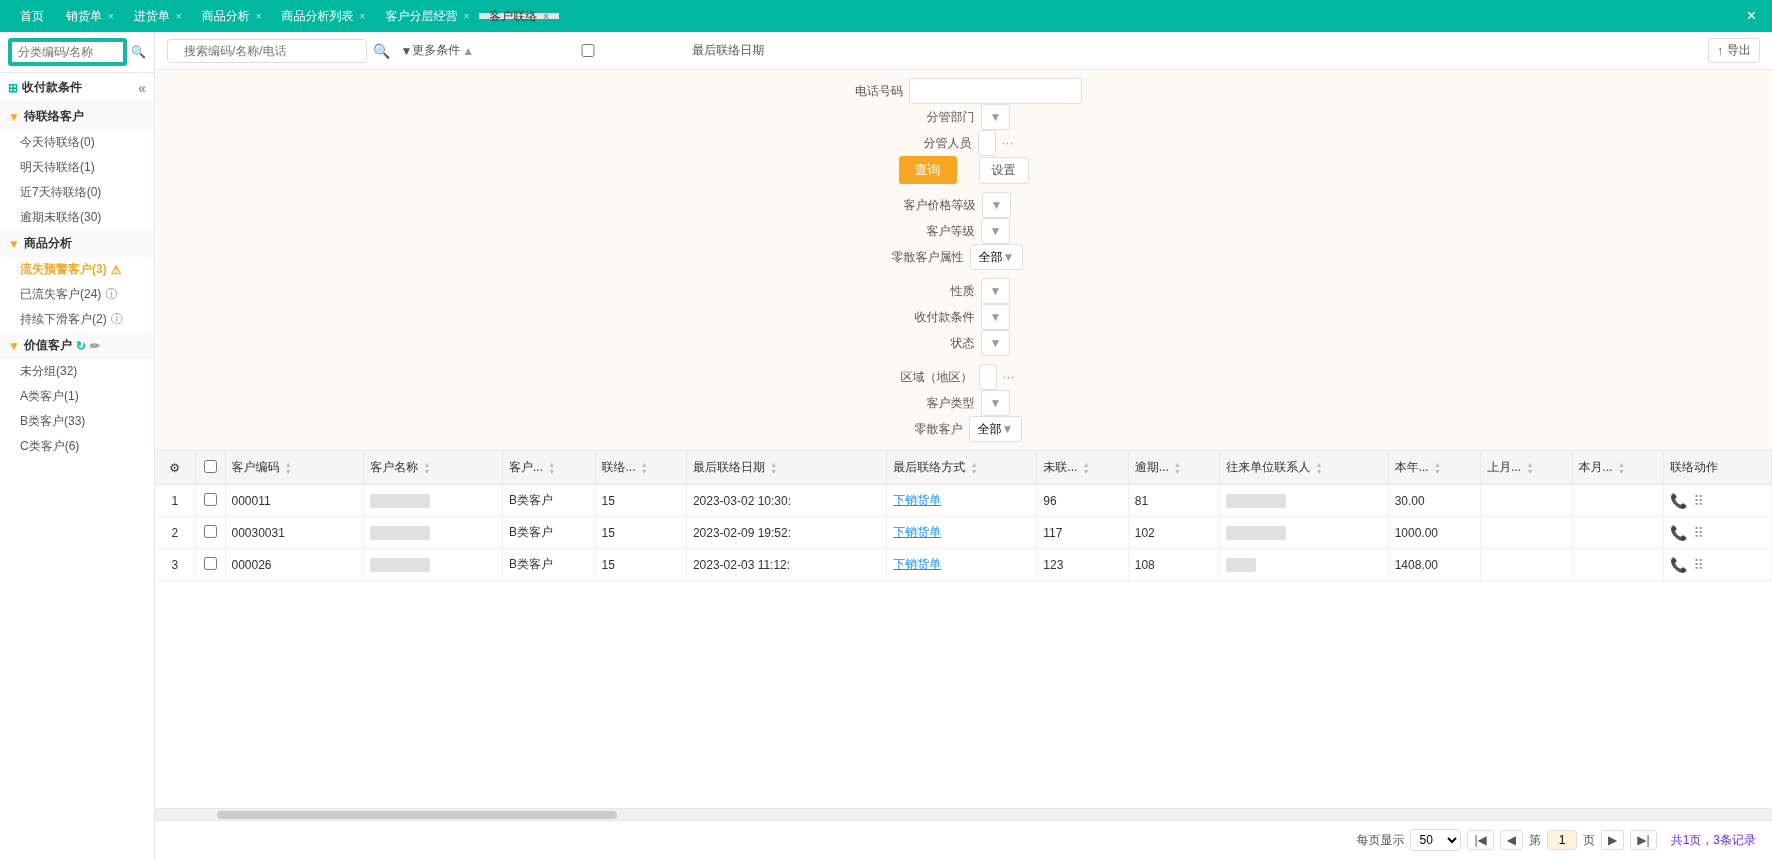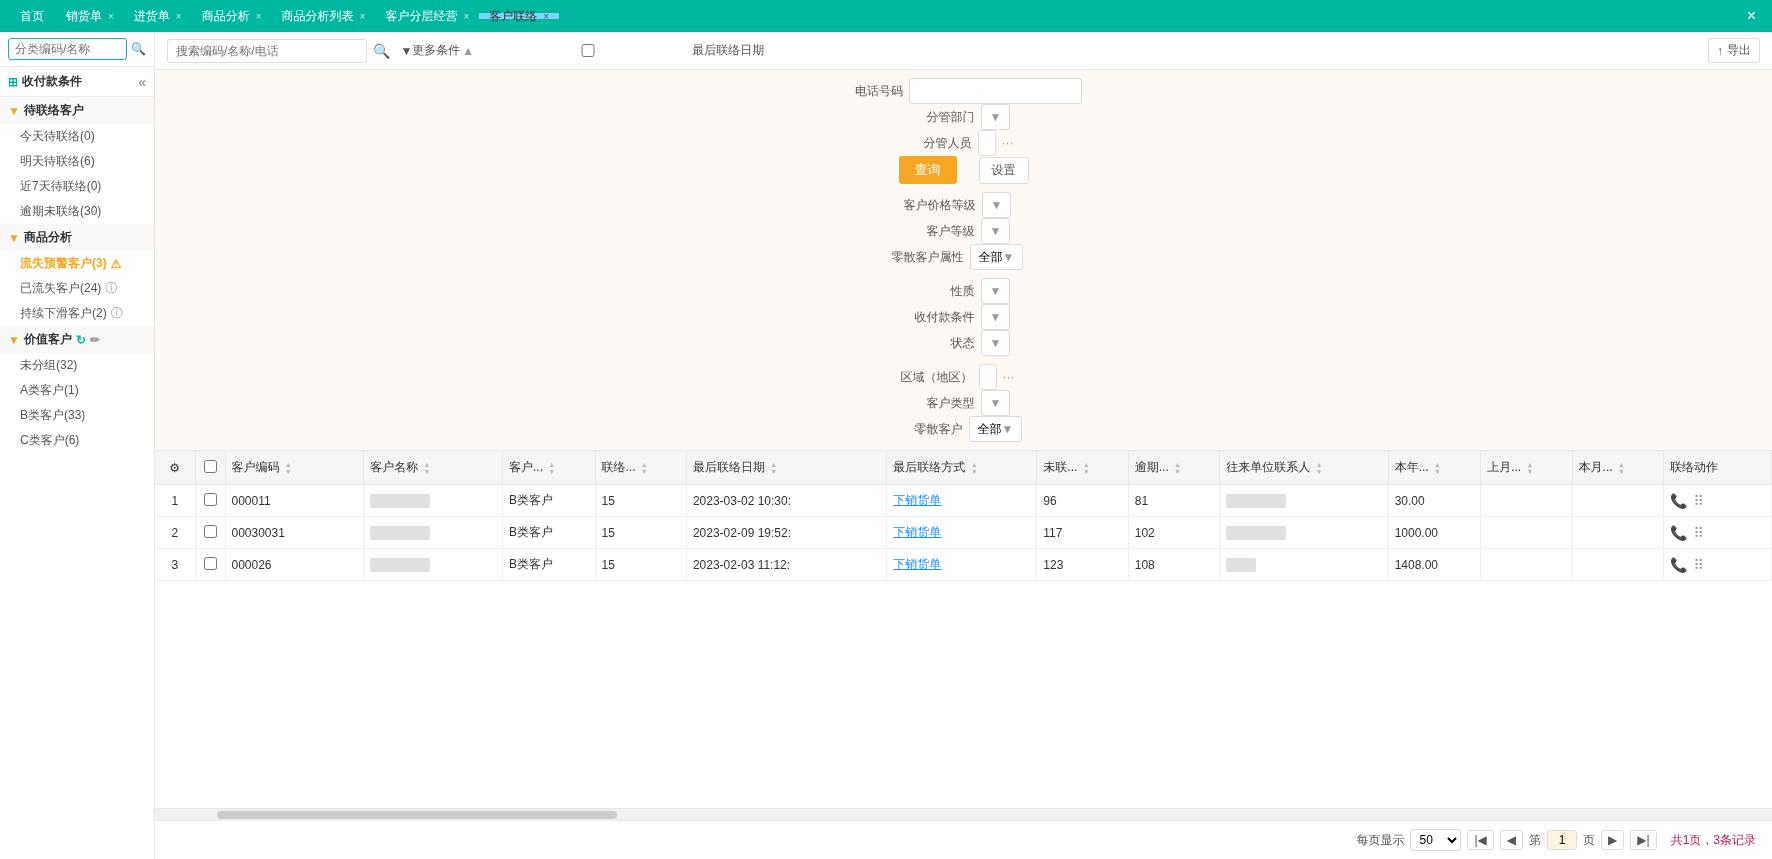--- a/index.html
+++ b/index.html
@@ -27,21 +27,21 @@
       display: flex;
       align-items: center;
       padding: 0 10px;
       height: 100%;
       color: white;
       cursor: pointer;
       white-space: nowrap;
       position: relative;
     }
     .top-nav .tab.active {
-      background: #7dd3fc;
+      background: #e5e5e5;
       color: #333;
     }
     .top-nav .tab .close-x {
       margin-left: 6px;
       font-size: 10px;
       opacity: 0.7;
     }
     .top-nav .spacer { flex: 1; }
     .top-nav .close-all {
       color: white;
@@ -67,21 +67,21 @@
       overflow-y: auto;
       flex-shrink: 0;
     }
     .sidebar-search {
       display: flex;
       align-items: center;
       padding: 6px 8px;
       border-bottom: 1px solid #e8e8e8;
     }
     .sidebar-search input {
-      border: 1px solid #14b8a6;
+      border: 4px solid #14b8a6;
       border-radius: 3px;
       padding: 3px 6px;
       width: 100%;
       outline: none;
       font-size: 12px;
     }
     .sidebar-search .search-icon-btn {
       margin-left: 4px;
       cursor: pointer;
       color: #999;
@@ -167,21 +167,21 @@
       display: flex;
       align-items: center;
       padding: 6px 12px;
       border-bottom: 1px solid #e8e8e8;
       background: #fff;
       flex-shrink: 0;
     }
     .filter-bar input {
       border: 1px solid #ddd;
       border-radius: 3px;
-      padding: 4px 8px;
+      padding: 4px 16px;
       width: 200px;
       outline: none;
       font-size: 12px;
     }
     .filter-bar .search-btn {
       margin-left: 6px;
       color: #00b8a0;
       cursor: pointer;
       font-size: 14px;
     }
@@ -382,21 +382,21 @@
       color: #555;
     }
     .pagination .page-input {
       border: 1px solid #ddd;
       border-radius: 3px;
       padding: 2px 4px;
       width: 30px;
       text-align: center;
       background: #fff3e0;
     }
-    .pagination .total-info { color: #be185d; margin-left: 8px; }
+    .pagination .total-info { color: #6d28d9; margin-left: 8px; }
 
     
     .h-scrollbar {
       height: 12px;
       background: #f0f0f0;
       border-top: 1px solid #e8e8e8;
       display: flex;
       align-items: center;
       padding: 0 2px;
       flex-shrink: 0;
@@ -457,21 +457,21 @@
 
     <div class="sidebar-group">
       <div class="sidebar-group-title">
         <span class="arrow">▼</span>
         <span>待联络客户</span>
       </div>
       <div class="sidebar-item">
         <span>今天待联络(0)</span>
       </div>
       <div class="sidebar-item">
-        <span>明天待联络(6)</span>
+        <span>明天待联络(1)</span>
       </div>
       <div class="sidebar-item">
         <span>近7天待联络(0)</span>
       </div>
       <div class="sidebar-item">
         <span>逾期未联络(30)</span>
       </div>
     </div>
 
     <div class="sidebar-group">

